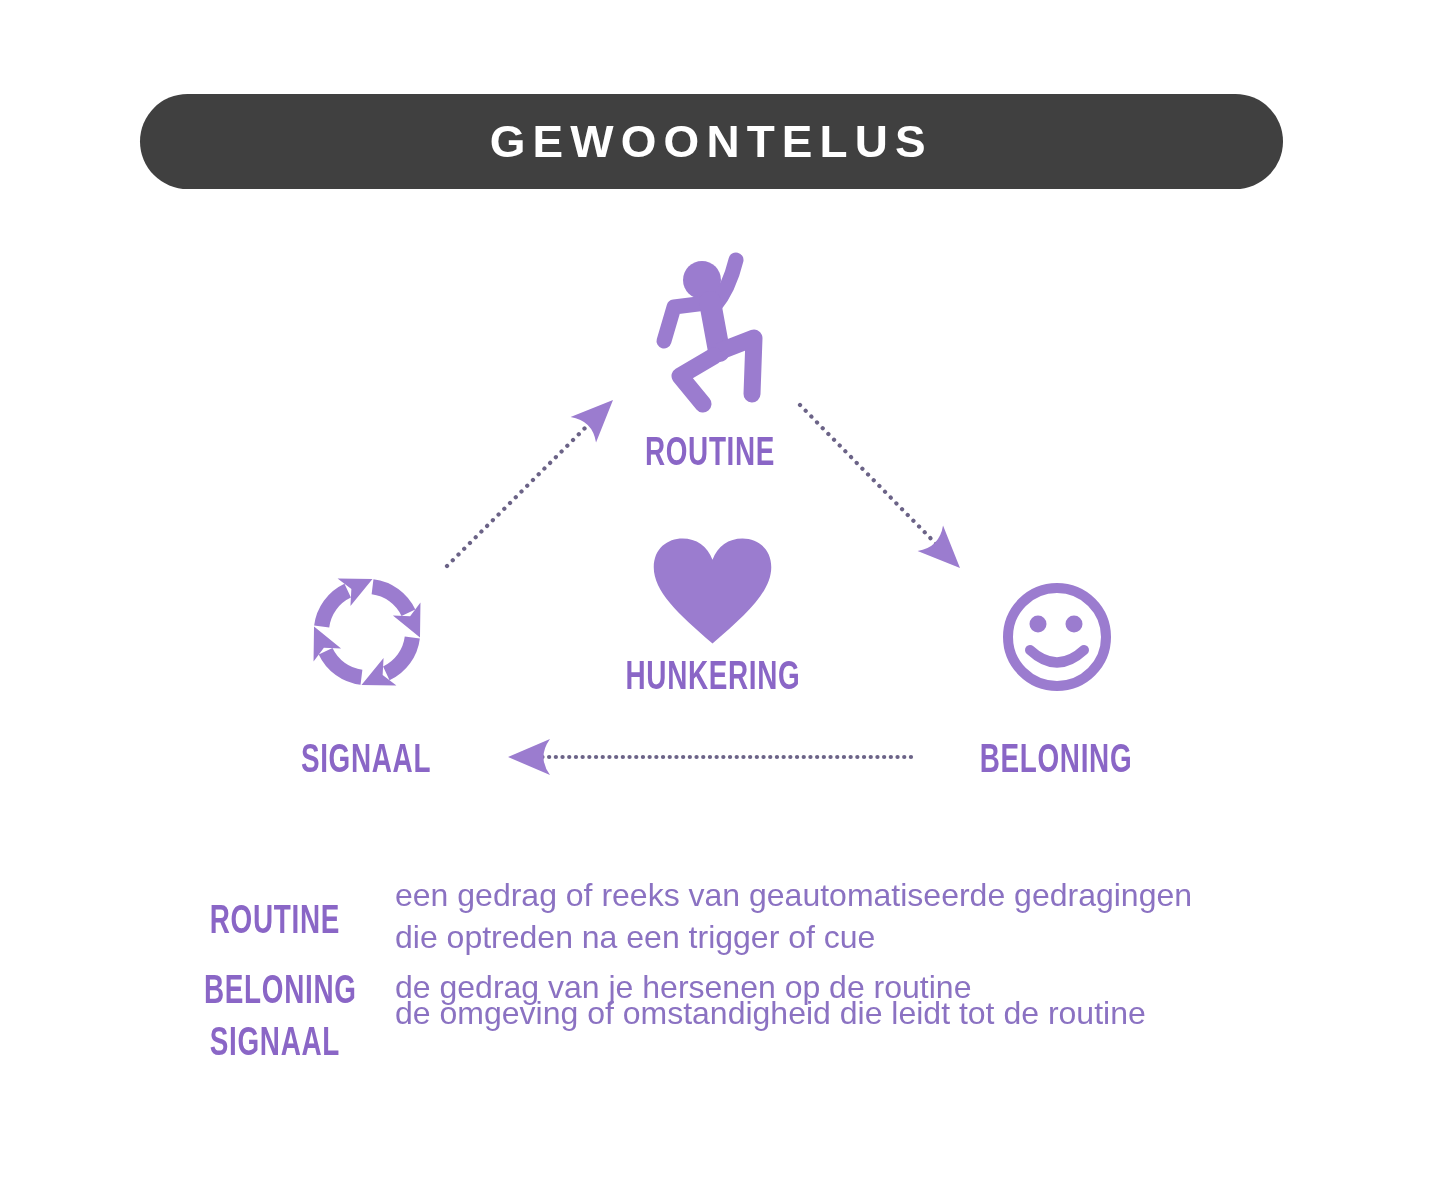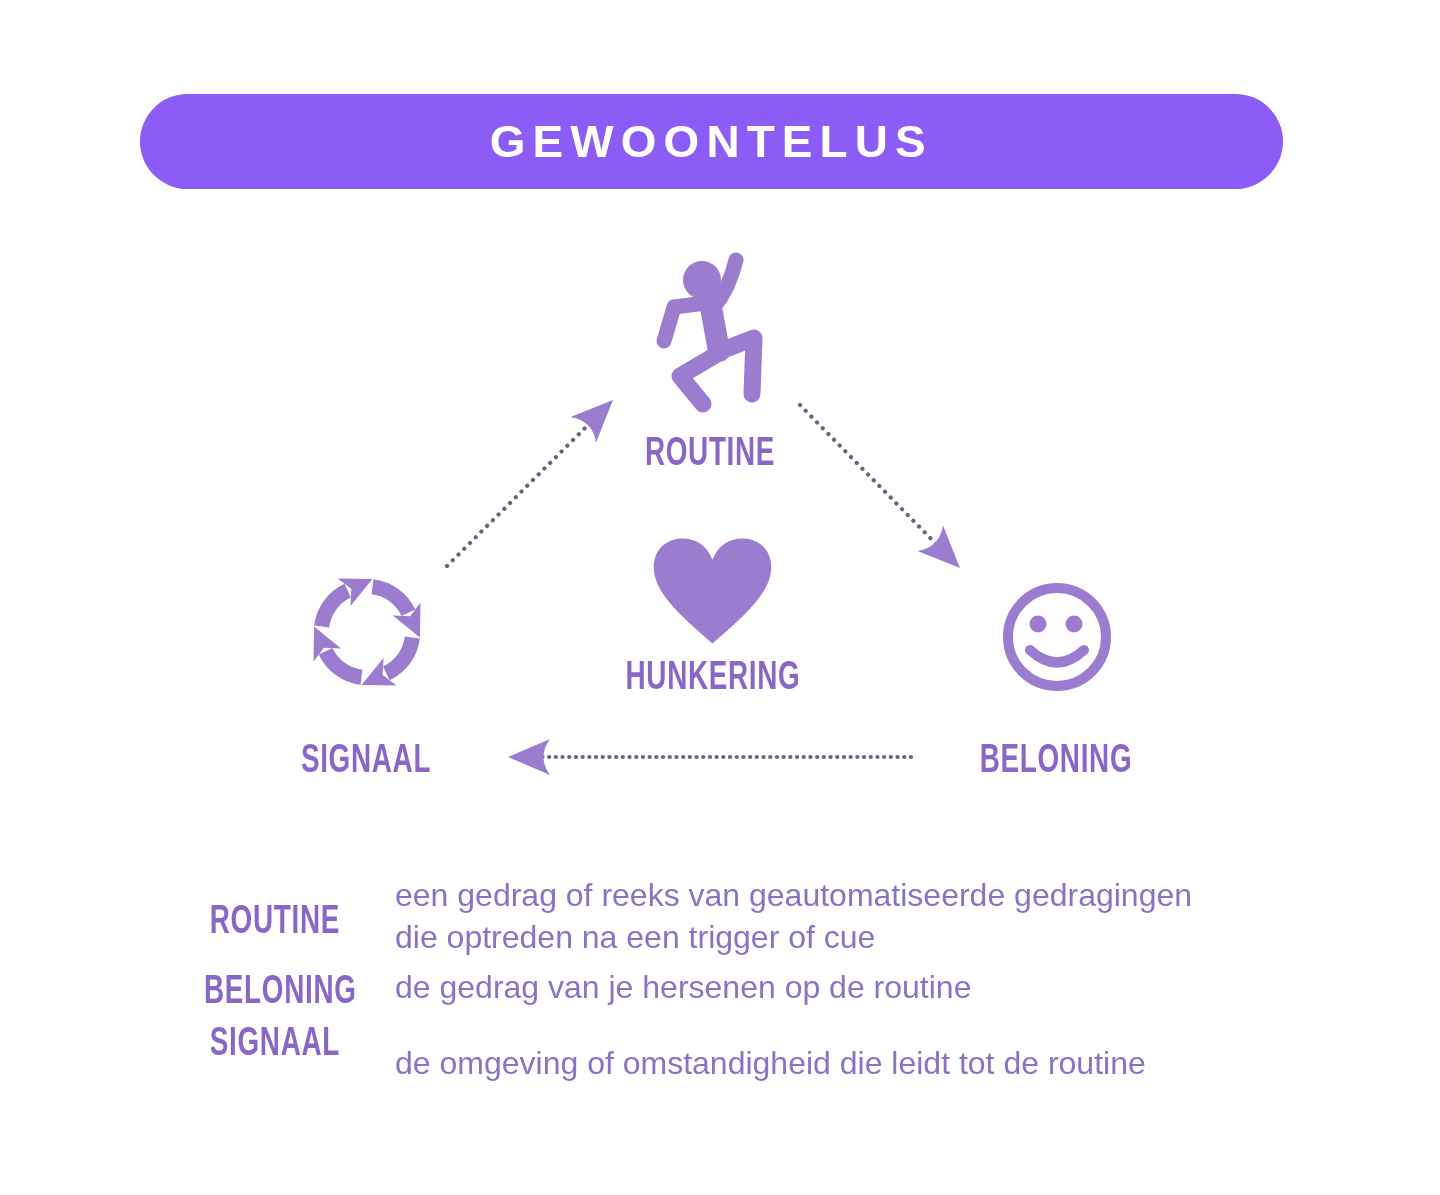--- a/index.html
+++ b/index.html
@@ -11,21 +11,21 @@
     height: 1195px;
     background: #ffffff;
     overflow: hidden;
   }
   .abs { position: absolute; }
 
   
   .banner {
     left: 140px; top: 94px;
     width: 1143px; height: 95px;
-    background: #8b5cf6;
+    background: #404040;
     border-radius: 48px;
     display: flex; align-items: center; justify-content: center;
   }
   .banner-title {
     color: #ffffff;
     font-size: 45px;
     font-weight: bold;
     letter-spacing: 7px;
     transform: scaleX(1.02);
   }
@@ -120,16 +120,16 @@
   <div class="abs node-label" style="left:906px; top:735px; width:300px;">BELONING</div>
 
   <div>
     <div class="abs legend-term" style="left:140px; top:896px; width:200px;">ROUTINE</div>
     <div class="abs legend-def" style="left:395px; top:874px; width:840px;">een gedrag of reeks van geautomatiseerde gedragingen die optreden na een trigger of cue</div>
 
     <div class="abs legend-term" style="left:140px; top:966px; width:200px;">BELONING</div>
     <div class="abs legend-def" style="left:395px; top:966px; width:900px;">de gedrag van je hersenen op de routine</div>
 
     <div class="abs legend-term" style="left:140px; top:1018px; width:200px;">SIGNAAL</div>
-    <div class="abs legend-def" style="left:395px; top:1042px; width:900px;">de omgeving of omstandigheid die leidt tot de routine</div>
+    <div class="abs legend-def" style="left:395px; top:992px; width:900px;">de omgeving of omstandigheid die leidt tot de routine</div>
   </div>
 
 </div>
 
 </body></html>

